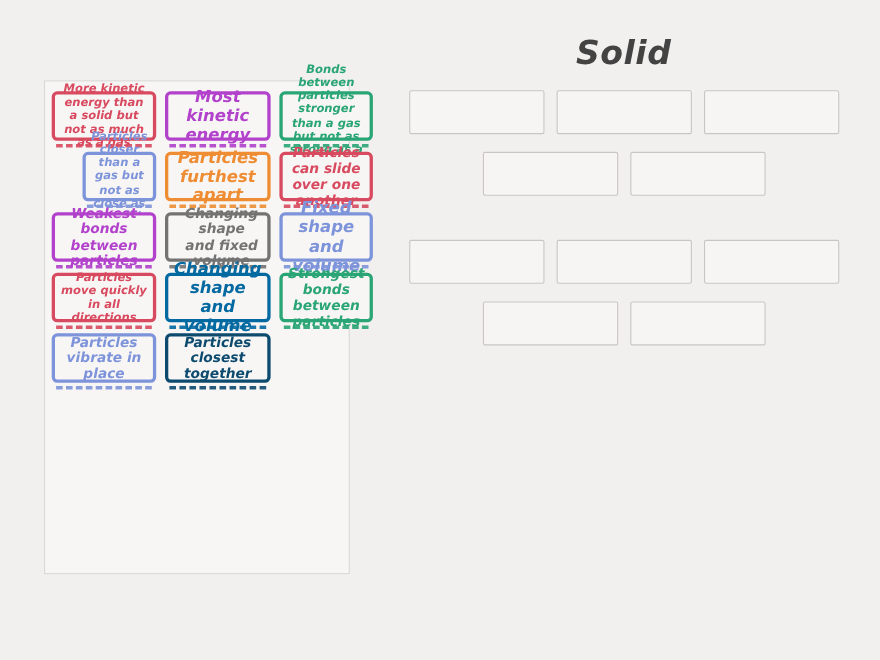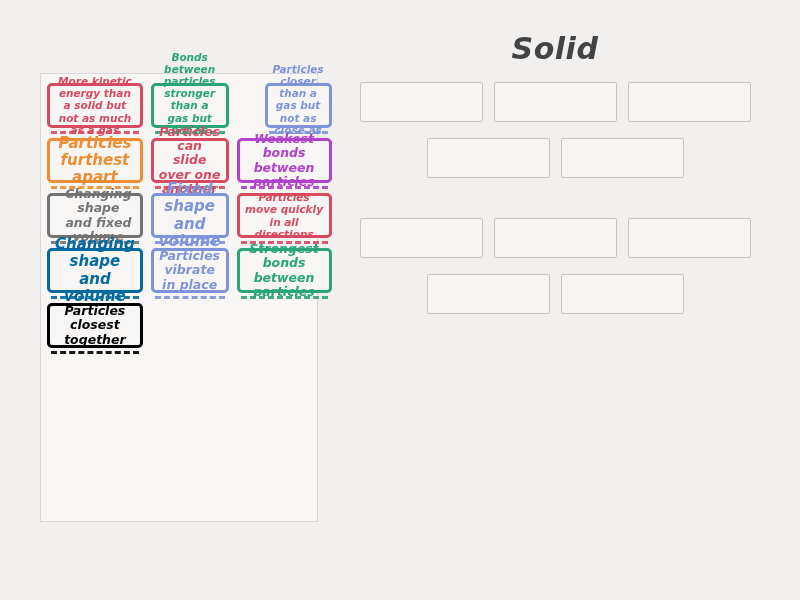--- a/index.html
+++ b/index.html
@@ -56,21 +56,21 @@
     border-top: 3px dashed currentColor;
     opacity: 0.9;
   }
   .card.size-s { font-size: 10.5px; }
   .card.size-m { font-size: 12.5px; }
   .card.size-l { font-size: 15px; }
 
   
   .groups {
     position: absolute;
-    left: 340px;
+    left: 352px;
     top: 30px;
     width: 430px;
   }
   .group { margin-bottom: 40px; }
   .group-title {
     font-size: 30px;
     font-weight: 700;
     font-style: italic;
     line-height: 38px;
     color: #434343;
@@ -94,20 +94,23 @@
 </style>
 </head>
 <body>
 
 <div class="stage">
 
   <div class="card-panel" id="tray">
       <div class="card size-s" style="color: rgb(216, 74, 95);">
         <span>More kinetic energy than a solid but not as much as a gas</span>
       </div>
+      <div class="card size-l" style="color: rgb(178, 66, 203);">
+        <span>Most kinetic energy</span>
+      </div>
       <div class="card size-s" style="color: rgb(42, 165, 117);">
         <span>Bonds between particles stronger than a gas but not as strong as a closer</span>
       </div>
       <div class="card size-s" style="color: rgb(126, 148, 218); margin-left: 28px;">
         <span>Particles closer than a gas but not as close as a solid</span>
       </div>
       <div class="card size-l" style="color: rgb(238, 141, 51);">
         <span>Particles furthest apart</span>
       </div>
       <div class="card size-m" style="color: rgb(216, 74, 95); justify-content: flex-end;">
@@ -121,27 +124,27 @@
       </div>
       <div class="card size-l" style="color: rgb(126, 148, 218);">
         <span>Fixed shape and volume</span>
       </div>
       <div class="card size-s" style="color: rgb(216, 74, 95); justify-content: center;">
         <span>Particles move quickly in all directions</span>
       </div>
       <div class="card size-l" style="color: #0369a1;">
         <span>Changing shape and volume</span>
       </div>
+      <div class="card size-m" style="color: rgb(42, 165, 117);">
+        <span>Strongest bonds between particles</span>
+      </div>
       <div class="card size-m" style="color: rgb(126, 148, 218);">
         <span>Particles vibrate in place</span>
       </div>
-      <div class="card size-m" style="color: rgb(42, 165, 117);">
-        <span>Strongest bonds between particles</span>
-      </div>
-      <div class="card size-m" style="color: #000000; align-items: center;">
+      <div class="card size-m" style="color: #0c4a6e; align-items: center;">
         <span>Particles closest together</span>
       </div>
     </div>
 
   <div class="groups">
     <section class="group">
       <h2 class="group-title">Solid</h2>
       <div class="slots">
           <div class="slot"></div>
           <div class="slot"></div>

